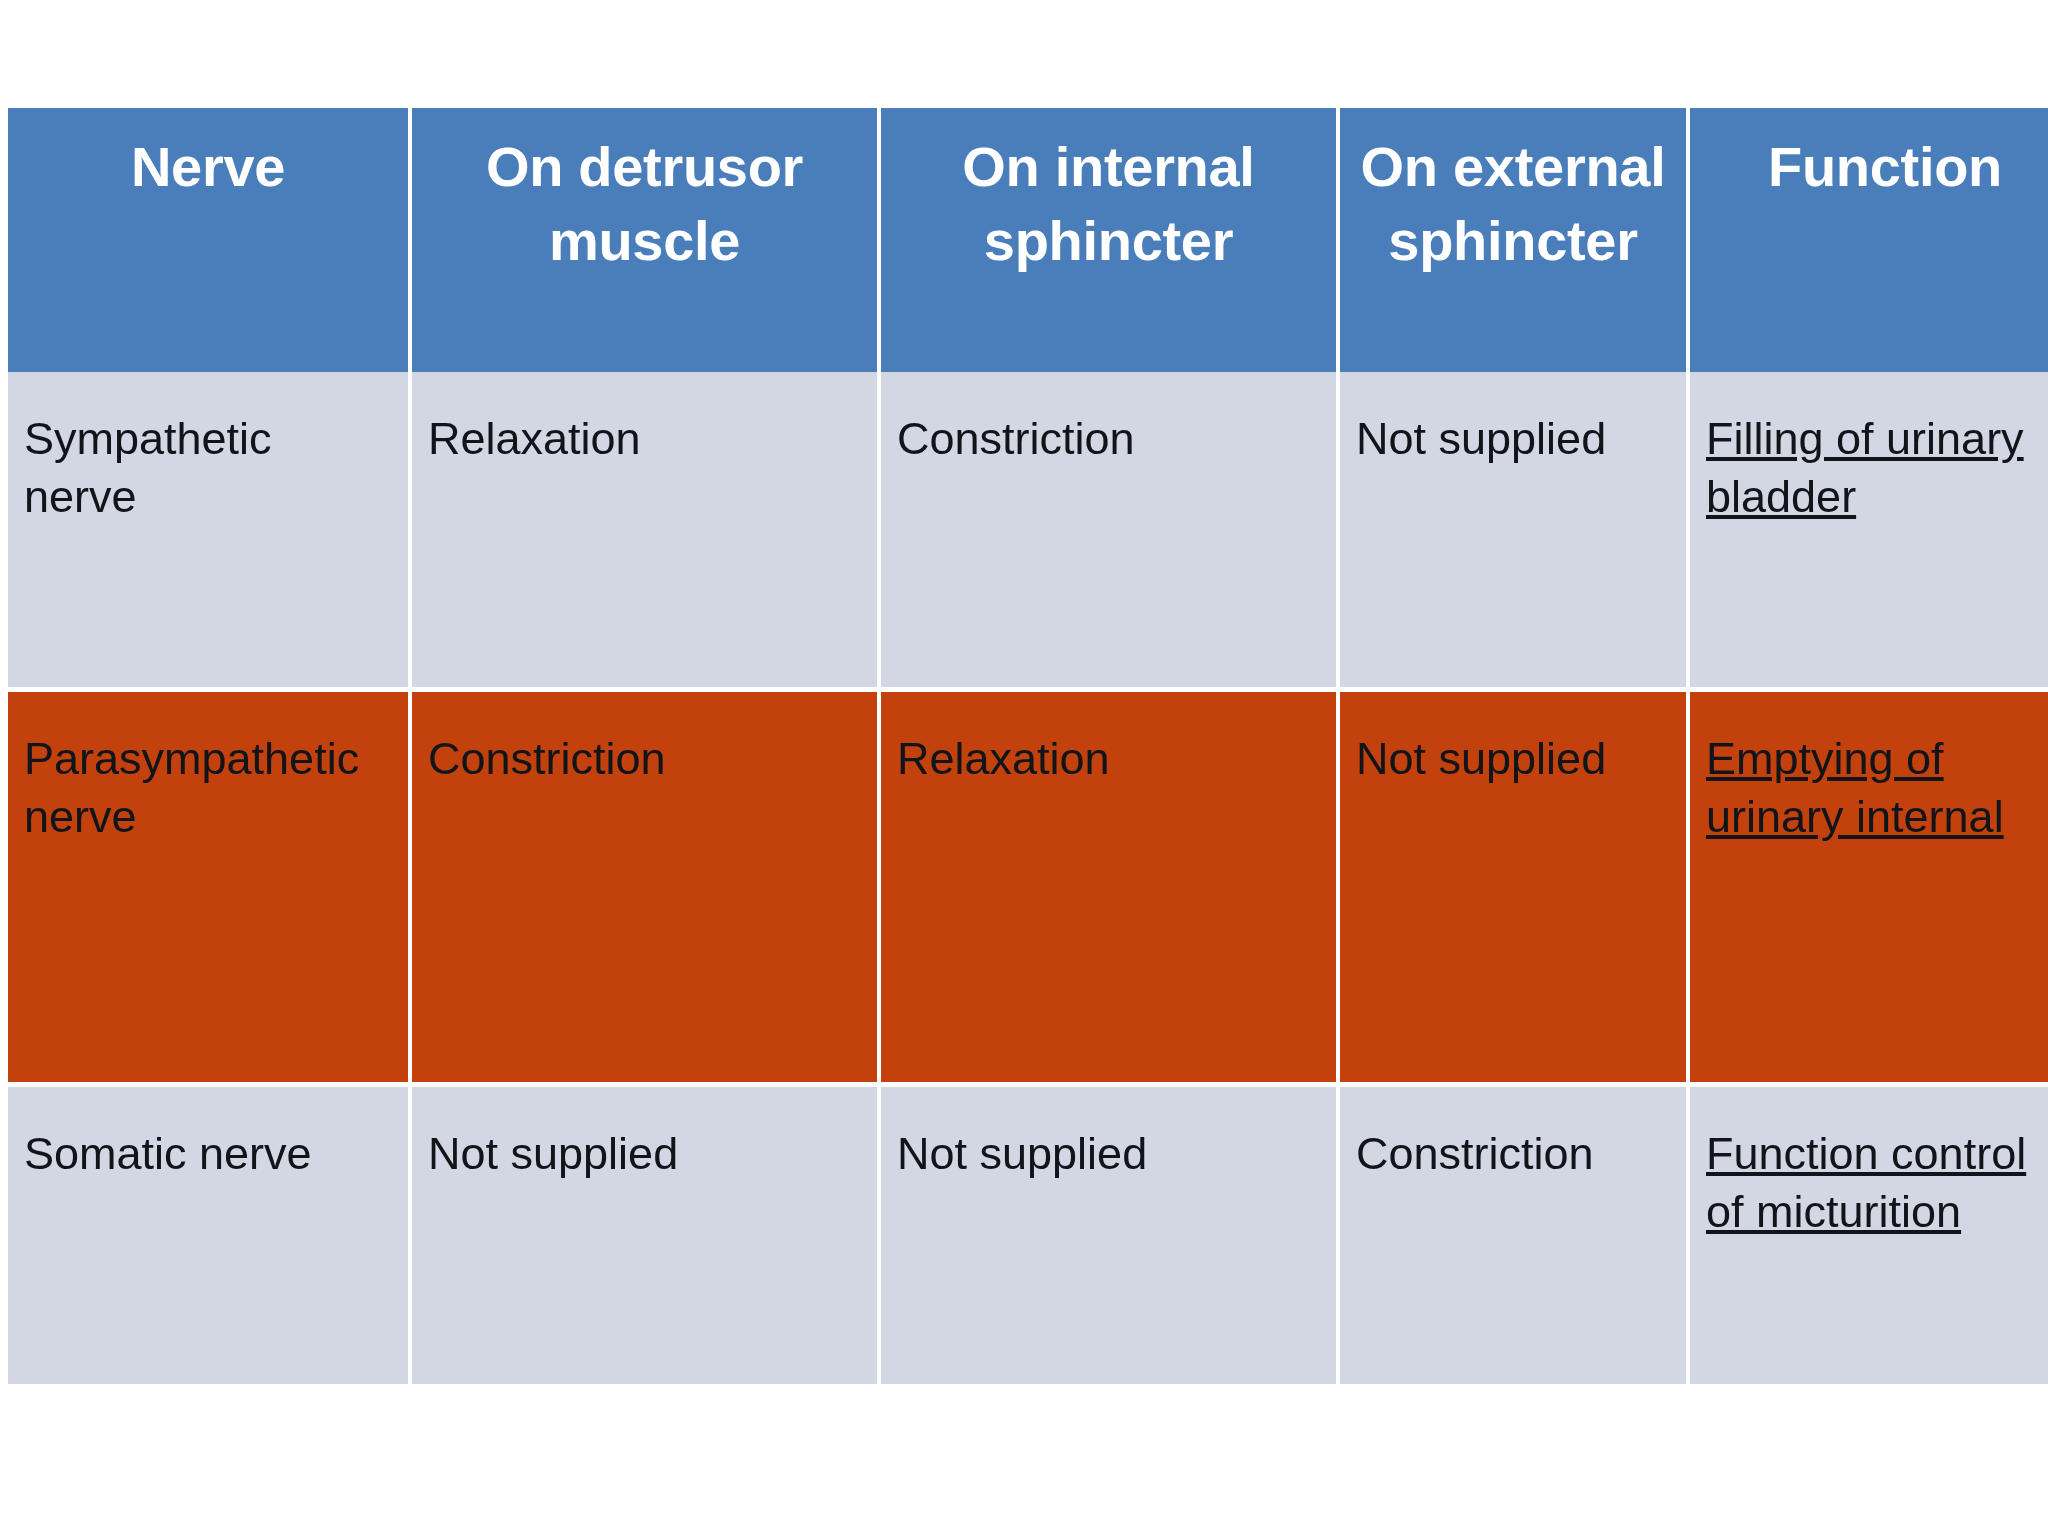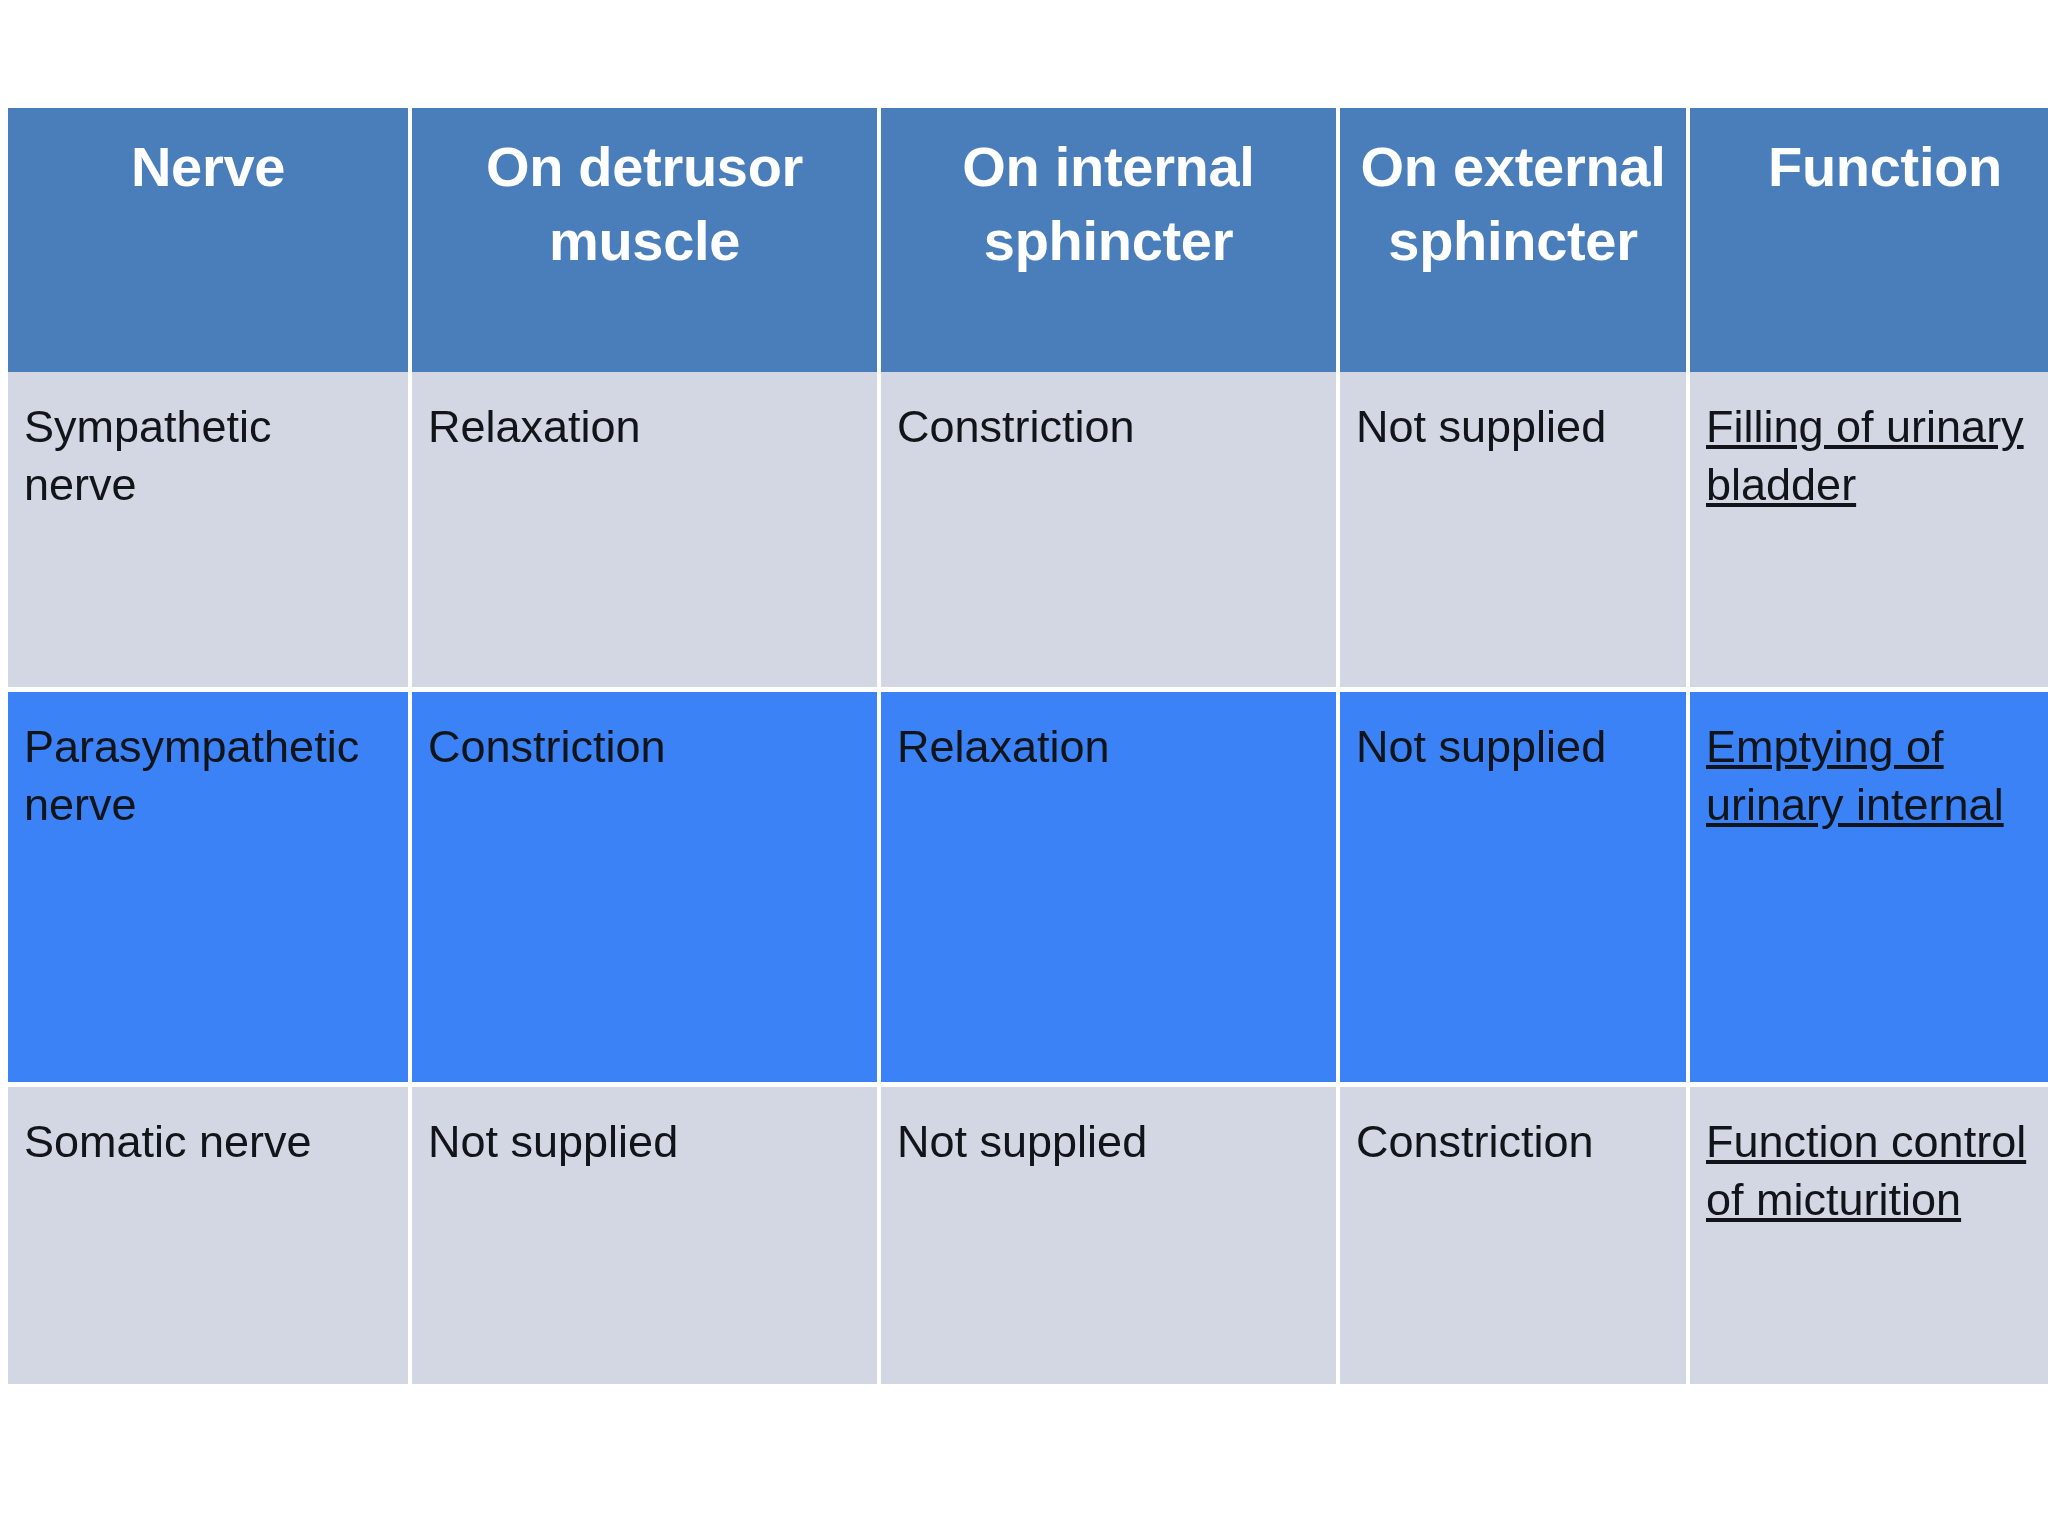--- a/index.html
+++ b/index.html
@@ -59,32 +59,32 @@
   }
 
   
   .nerve-table tbody td {
     font-size: 45px;
     font-weight: normal;
     color: #111418;
     line-height: 1.28;
     text-align: left;
     vertical-align: top;
-    padding: 26px 16px 16px 16px;
+    padding: 38px 16px 16px 16px;
     box-sizing: border-box;
     border-right: 4px solid #ffffff;
     border-bottom: 5px solid #ffffff;
   }
   .nerve-table tbody td:last-child {
     border-right: none;
     text-decoration: underline;
   }
 
   .row-shade-a td { background: #d3d7e4; }
-  .row-shade-b td { background: #3b82f6; }
+  .row-shade-b td { background: #c2410c; }
 
   .row-h-1 td { height: 320px; }
   .row-h-2 td { height: 395px; }
   .row-h-3 td { height: 302px; margin-top: 8px; }
 
   
   .col-nerve      { width: 404px; }
   .col-detrusor   { width: 469px; }
   .col-internal   { width: 459px; }
   .col-external   { width: 350px; }

